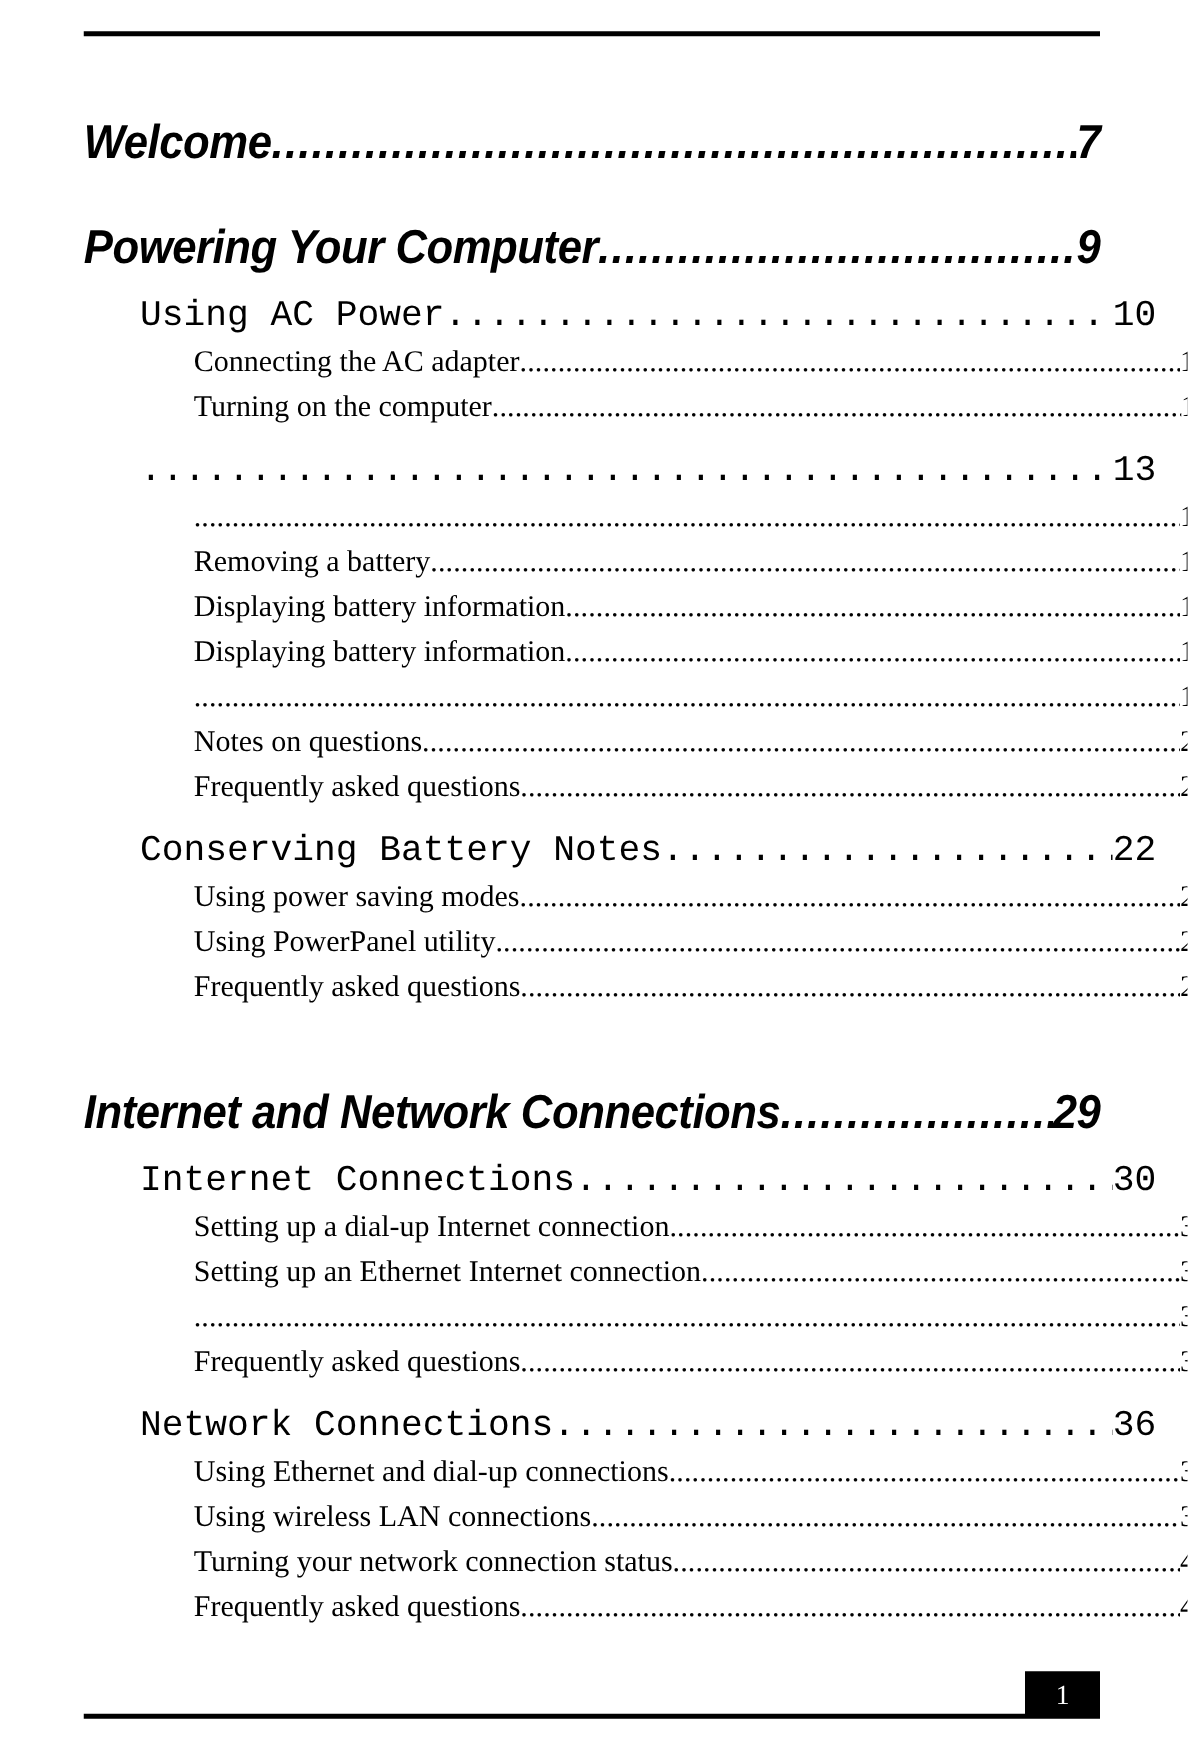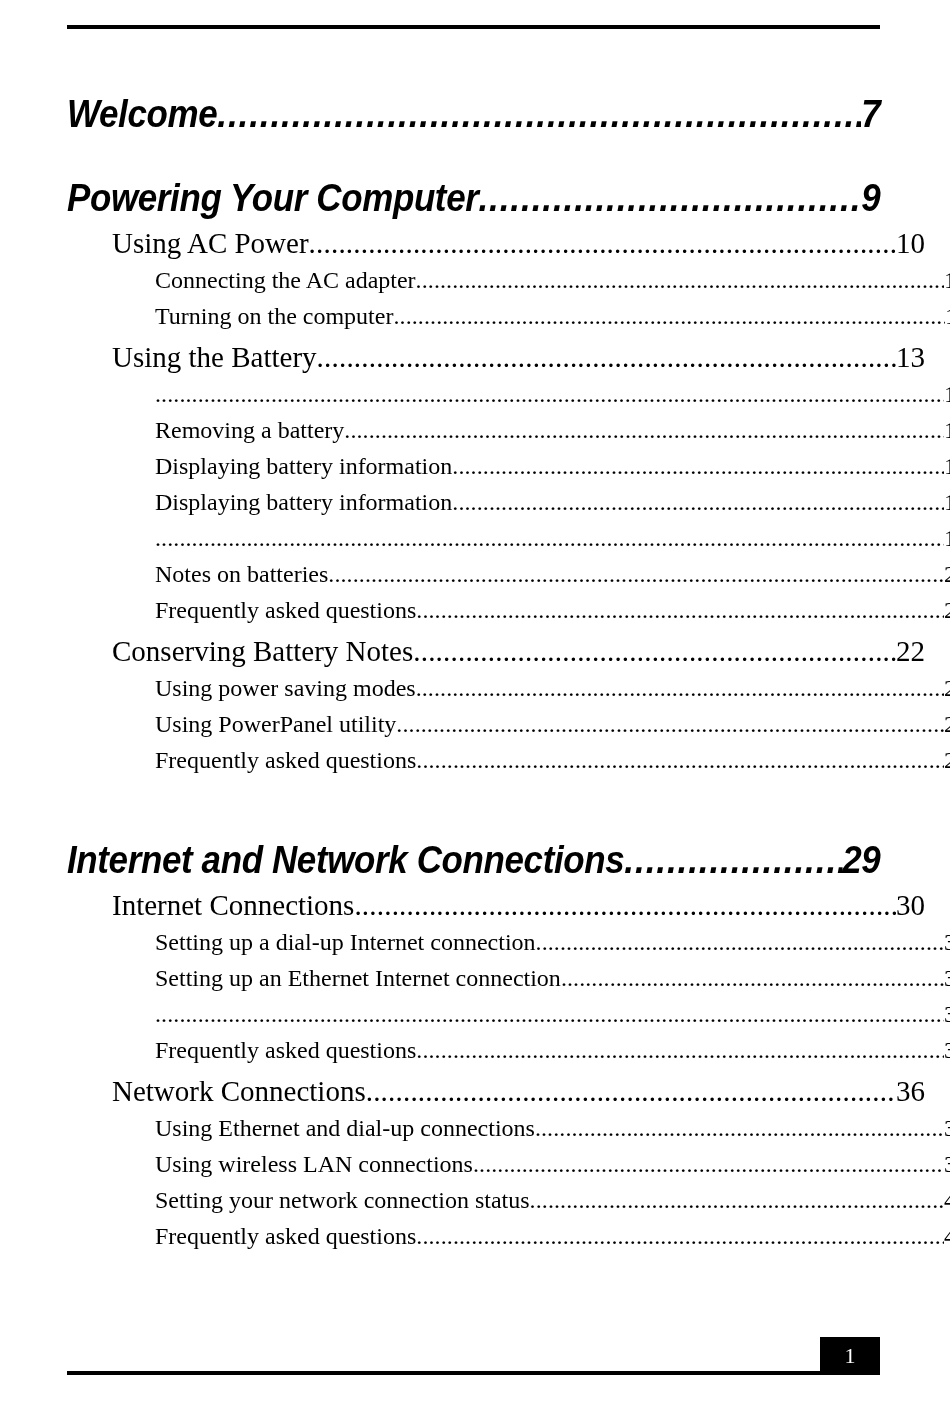--- a/index.html
+++ b/index.html
@@ -111,21 +111,22 @@
   }
   .chapter.big-gap {
     margin-top: 60px;
   }
 
   
   .lvl1 {
     font-size: 29px;
     line-height: 38px;
     padding-left: 45px;
-    margin-top: 4px;
+    margin-top: 14px;
+    font-family: Liberation Mono, monospace;
   }
   .lvl1 .leader { letter-spacing: 0.2px; }
 
   
   .lvl2 {
     font-size: 24px;
     line-height: 36px;
     padding-left: 88px;
   }
   .lvl2 .leader { letter-spacing: 0.1px; }
@@ -157,21 +158,20 @@
         <span class="label">Connecting the AC adapter</span>
         <span class="leader">...................................................................................................................................................................................</span>
         <span class="pageno">10</span>
       </div>
       <div class="row lvl2">
         <span class="label">Turning on the computer</span>
         <span class="leader">...................................................................................................................................................................................</span>
         <span class="pageno">11</span>
       </div>
       <div class="row lvl1">
-        <span class="label">Using the Battery</span>
         <span class="leader">...................................................................................................................................................................................</span>
         <span class="pageno">13</span>
       </div>
       <div class="row lvl2">
         <span class="leader">...................................................................................................................................................................................</span>
         <span class="pageno">13</span>
       </div>
       <div class="row lvl2">
         <span class="label">Removing a battery </span>
         <span class="leader">...................................................................................................................................................................................</span>
@@ -185,21 +185,21 @@
       <div class="row lvl2">
         <span class="label">Displaying battery information </span>
         <span class="leader">...................................................................................................................................................................................</span>
         <span class="pageno">17</span>
       </div>
       <div class="row lvl2">
         <span class="leader">...................................................................................................................................................................................</span>
         <span class="pageno">19</span>
       </div>
       <div class="row lvl2">
-        <span class="label">Notes on batteries</span>
+        <span class="label">Notes on questions</span>
         <span class="leader">...................................................................................................................................................................................</span>
         <span class="pageno">20</span>
       </div>
       <div class="row lvl2">
         <span class="label">Frequently asked questions </span>
         <span class="leader">...................................................................................................................................................................................</span>
         <span class="pageno">21</span>
       </div>
       <div class="row lvl1">
         <span class="label">Conserving Battery Notes </span>
@@ -259,21 +259,21 @@
         <span class="label">Using Ethernet and dial-up connections </span>
         <span class="leader">...................................................................................................................................................................................</span>
         <span class="pageno">36</span>
       </div>
       <div class="row lvl2">
         <span class="label">Using wireless LAN connections </span>
         <span class="leader">...................................................................................................................................................................................</span>
         <span class="pageno">38</span>
       </div>
       <div class="row lvl2">
-        <span class="label">Setting your network connection status </span>
+        <span class="label">Turning your network connection status </span>
         <span class="leader">...................................................................................................................................................................................</span>
         <span class="pageno">47</span>
       </div>
       <div class="row lvl2">
         <span class="label">Frequently asked questions</span>
         <span class="leader">...................................................................................................................................................................................</span>
         <span class="pageno">48</span>
       </div>
     </div>
 

